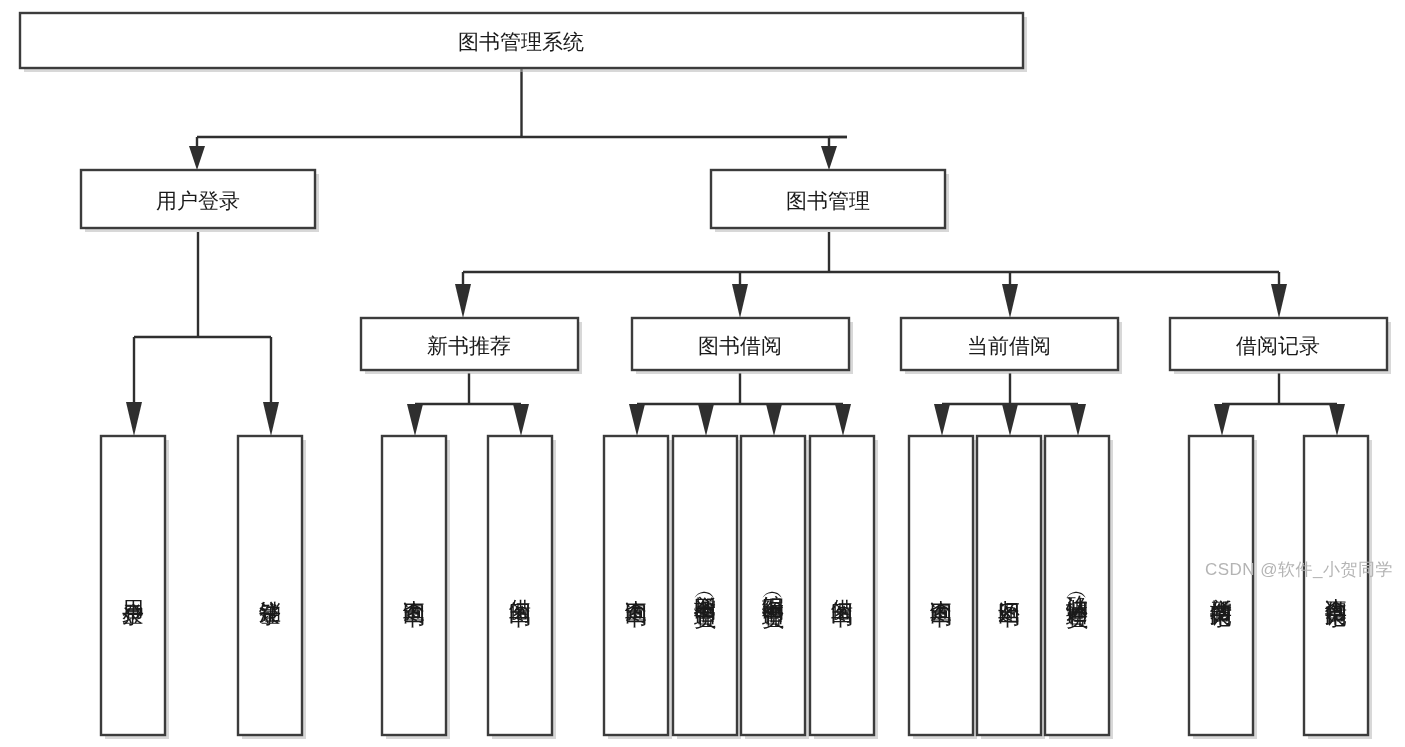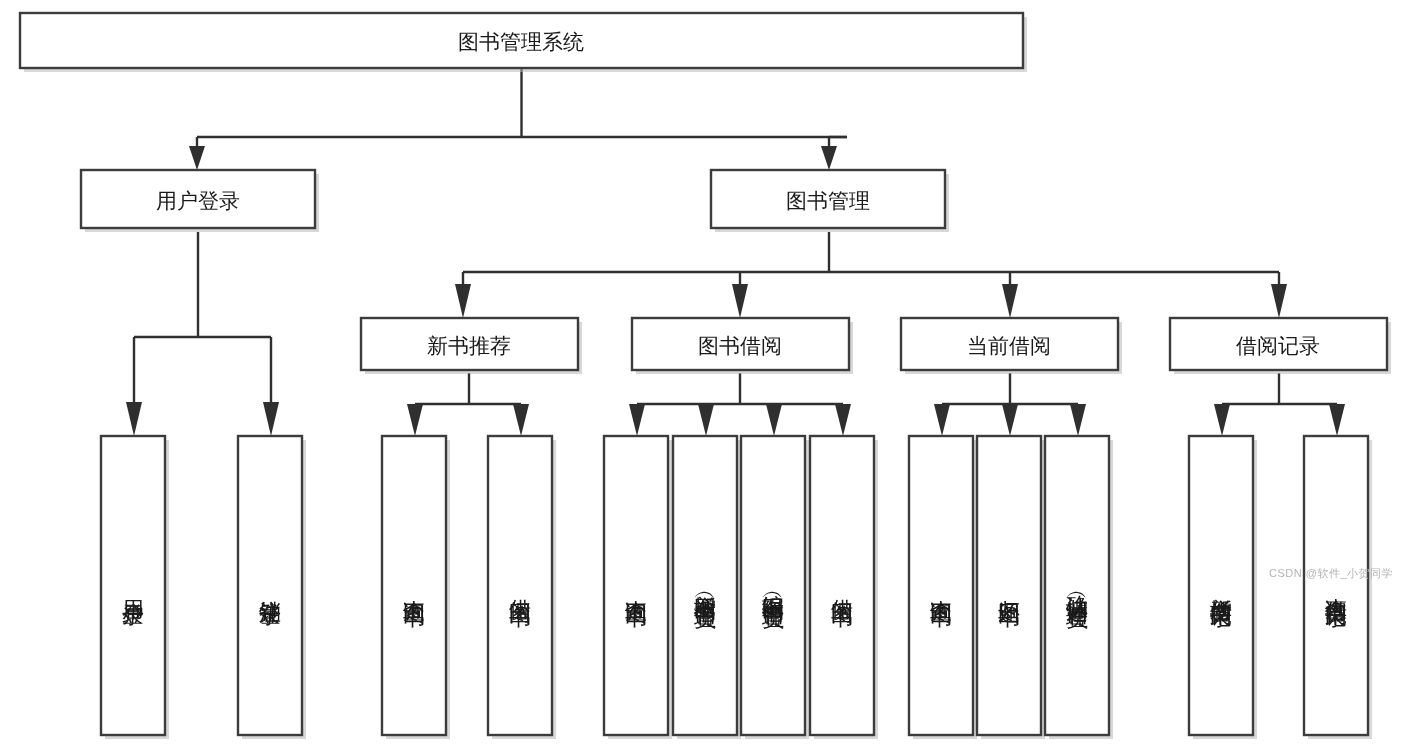--- a/index.html
+++ b/index.html
@@ -77,21 +77,21 @@
     left: 0;
     top: 0;
     width: 1405px;
     height: 747px;
   }
   .watermark {
     position: absolute;
     right: 12px;
     bottom: 6px;
     font-family: "Liberation Sans", "DejaVu Sans", sans-serif;
-    font-size: 11px;
+    font-size: 17px;
     color: #b4b4b4;
     letter-spacing: 0.5px;
     user-select: none;
     white-space: nowrap;
   }
 </style>
 </head>
 <body>
 
 <div id="diagram-root">

